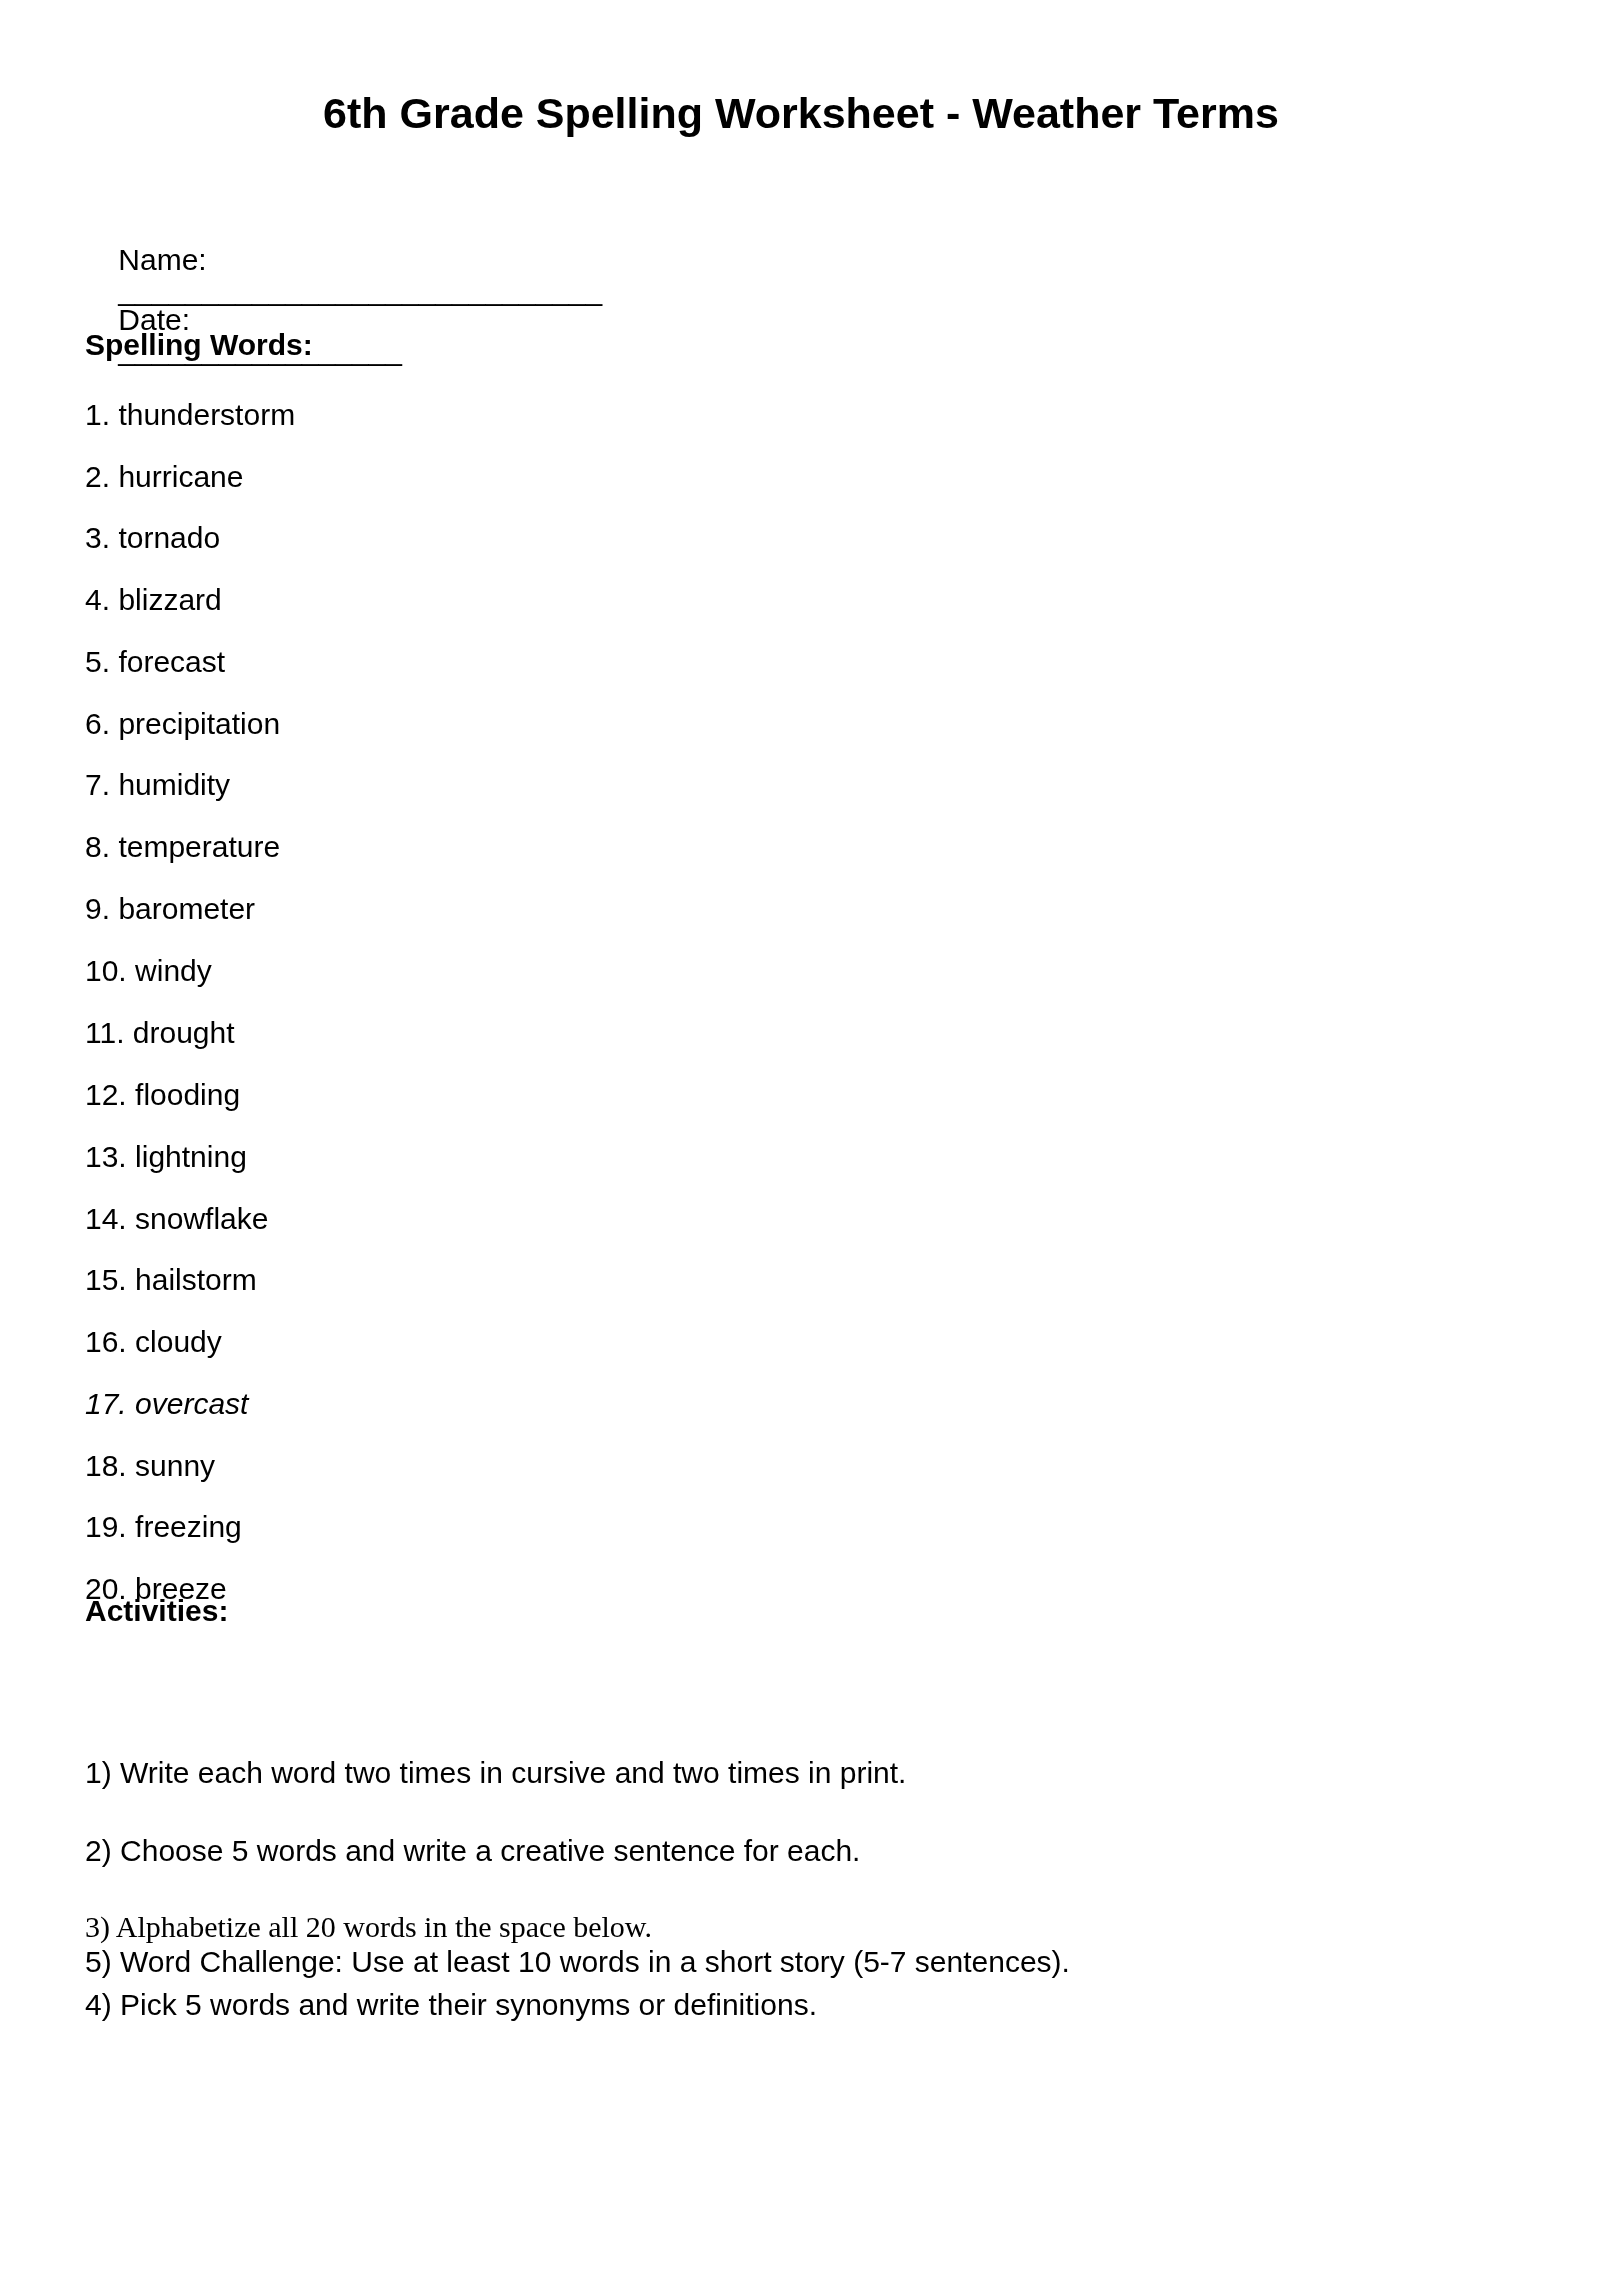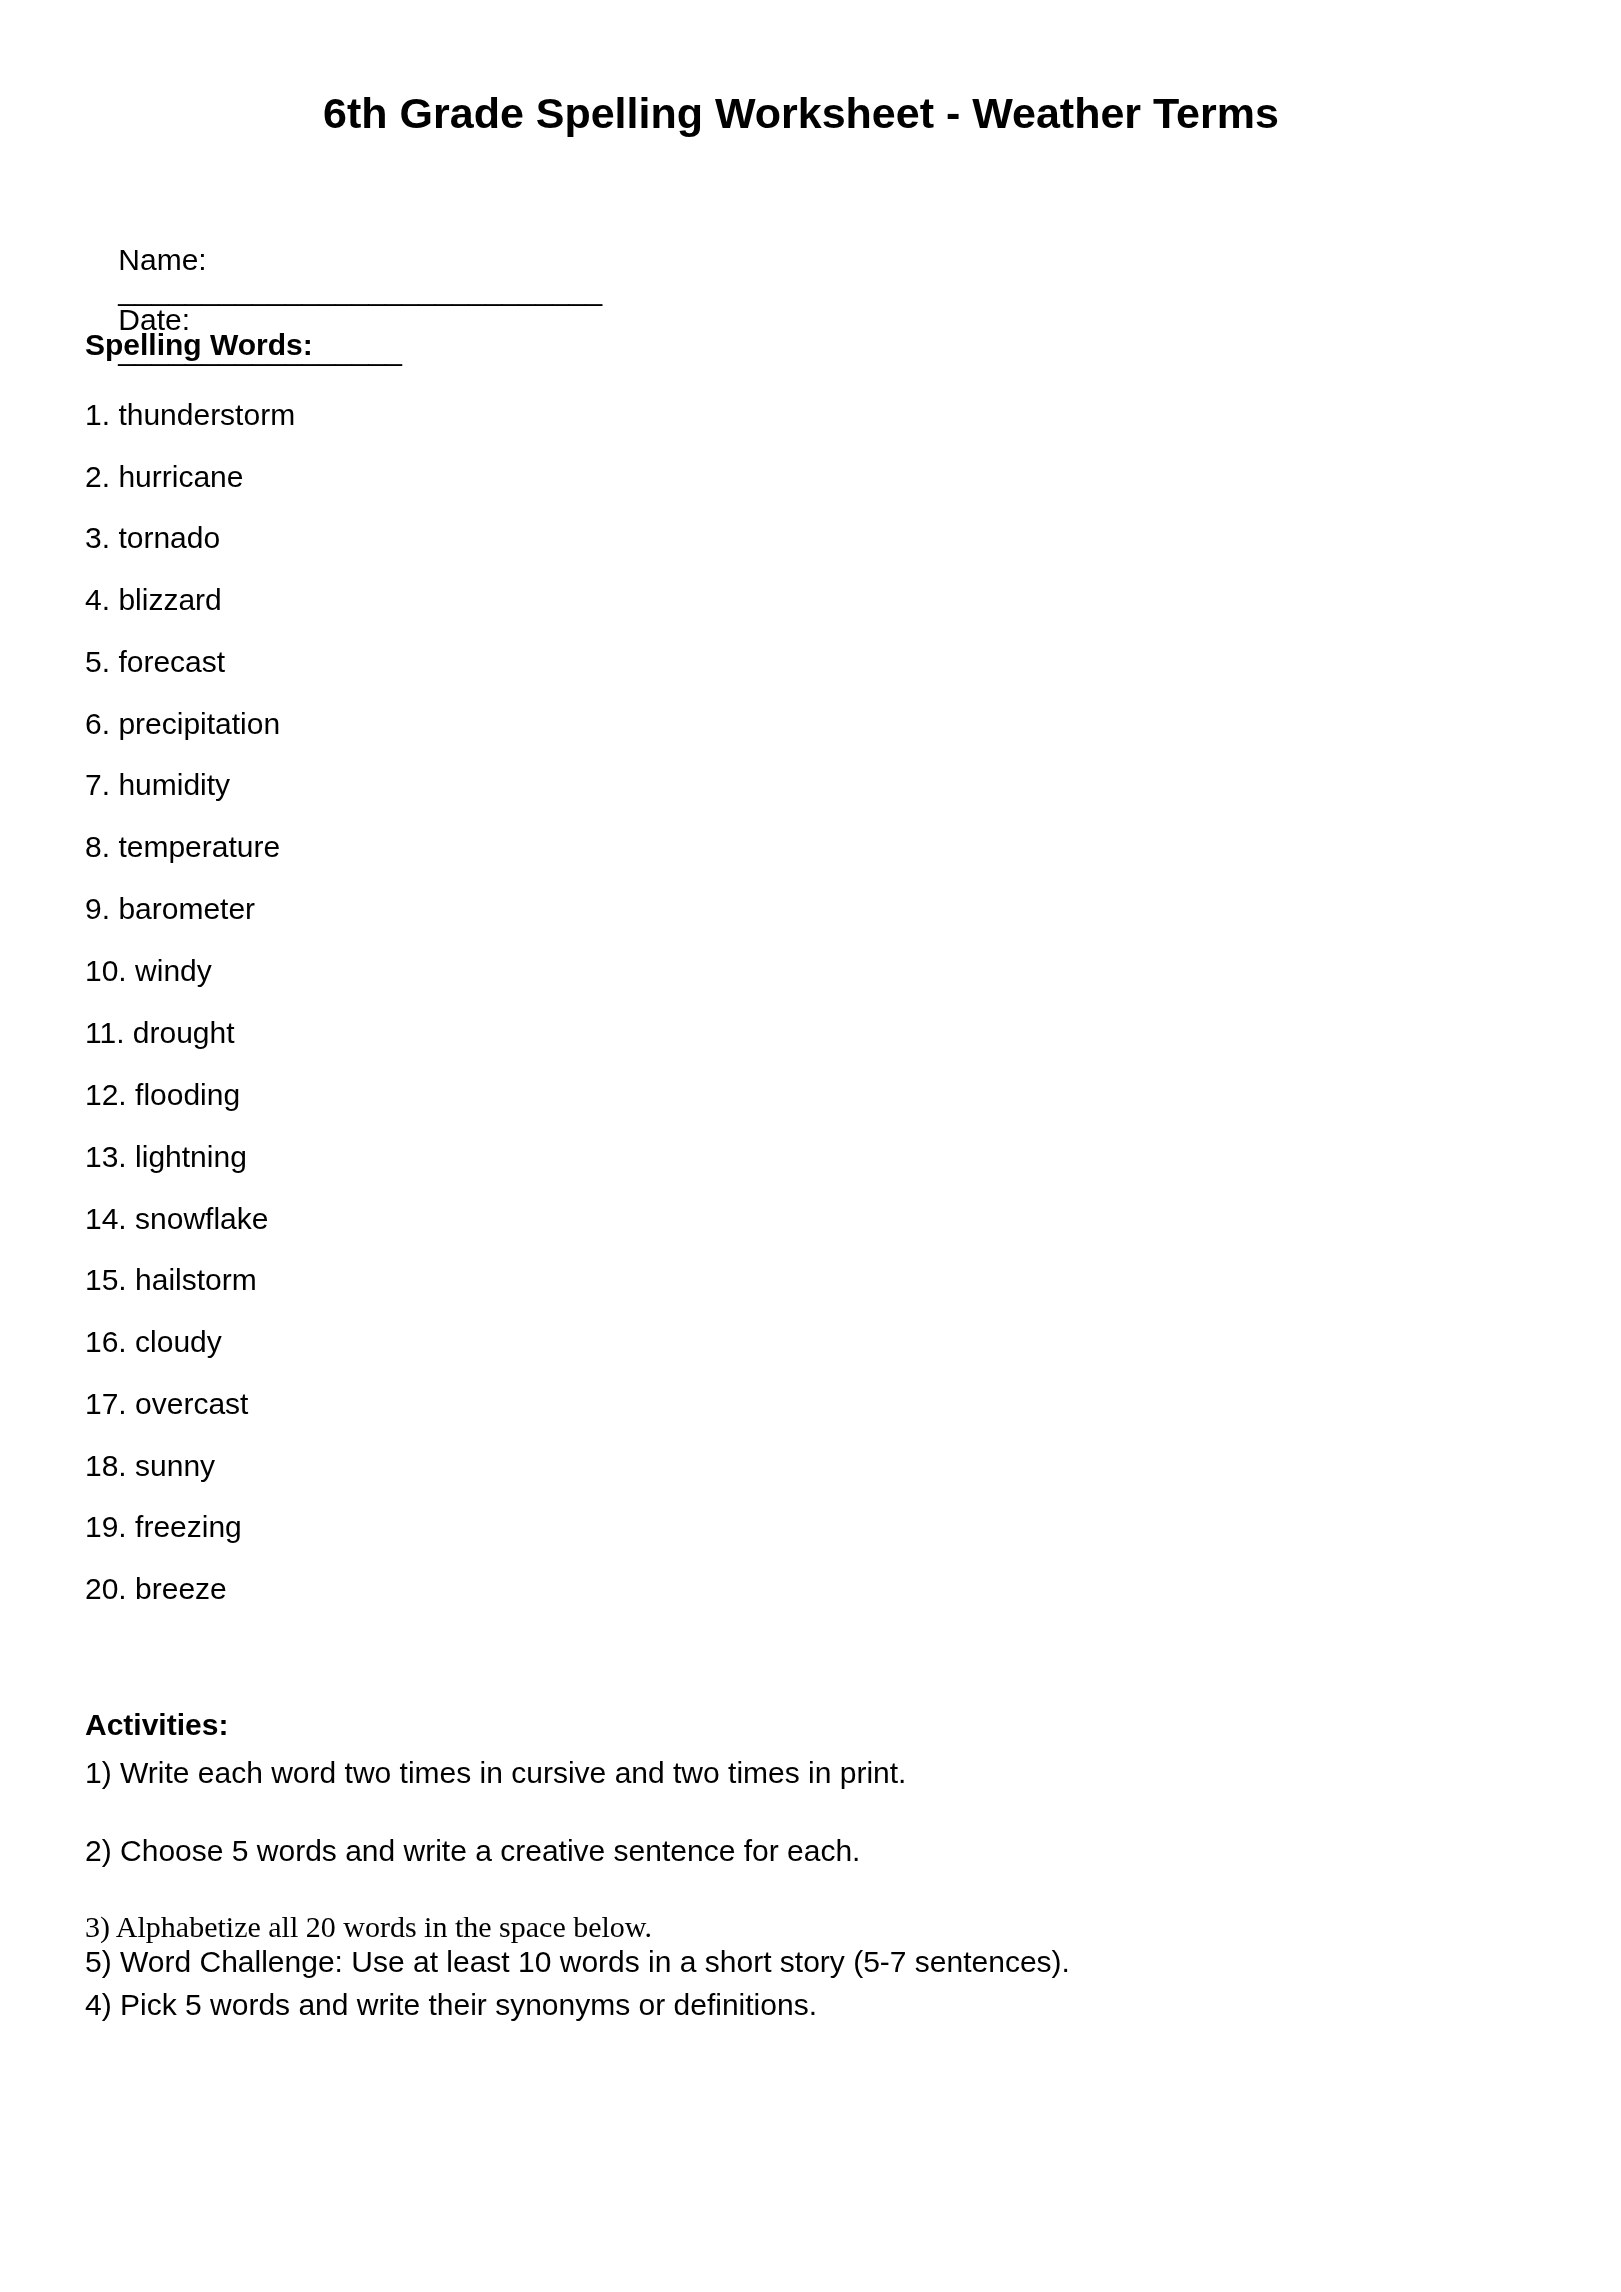--- a/index.html
+++ b/index.html
@@ -69,27 +69,27 @@
     <div class="line" style="top:770px;"><span>7.</span> <span>humidity</span></div>
     <div class="line" style="top:832px;"><span>8.</span> <span>temperature</span></div>
     <div class="line" style="top:894px;"><span>9.</span> <span>barometer</span></div>
     <div class="line" style="top:956px;"><span>10.</span> <span>windy</span></div>
     <div class="line" style="top:1018px;"><span>11.</span> <span>drought</span></div>
     <div class="line" style="top:1080px;"><span>12.</span> <span>flooding</span></div>
     <div class="line" style="top:1142px;"><span>13.</span> <span>lightning</span></div>
     <div class="line" style="top:1204px;"><span>14.</span> <span>snowflake</span></div>
     <div class="line" style="top:1265px;"><span>15.</span> <span>hailstorm</span></div>
     <div class="line" style="top:1327px;"><span>16.</span> <span>cloudy</span></div>
-    <div class="line" style="top:1389px;"><span>17.</span> <span>overcast</span></div>
+    <div class="line" style="top:1389px;font-style:italic;"><span>17.</span> <span>overcast</span></div>
     <div class="line" style="top:1451px;"><span>18.</span> <span>sunny</span></div>
     <div class="line" style="top:1512px;"><span>19.</span> <span>freezing</span></div>
     <div class="line" style="top:1574px;"><span>20.</span> <span>breeze</span></div>
   </div>
 
-  <div class="line bold" style="top:1710px;">Activities:</div>
+  <div class="line bold" style="top:1596px;">Activities:</div>
 
   <div>
     <div class="line" style="top:1758px;"><span>1)</span> <span>Write each word two times in cursive and two times in print.</span></div>
     <div class="line" style="top:1836px;"><span>2)</span> <span>Choose 5 words and write a creative sentence for each.</span></div>
     <div class="line" style="top:1912px;font-family:Liberation Serif, serif;"><span>3)</span> <span>Alphabetize all 20 words in the space below.</span></div>
     <div class="line" style="top:1990px;"><span>4)</span> <span>Pick 5 words and write their synonyms or definitions.</span></div>
     <div class="line" style="top:1947px;text-align:center;"><span>5)</span> <span>Word Challenge: Use at least 10 words in a short story (5-7 sentences).</span></div>
   </div>
 
 </div>

